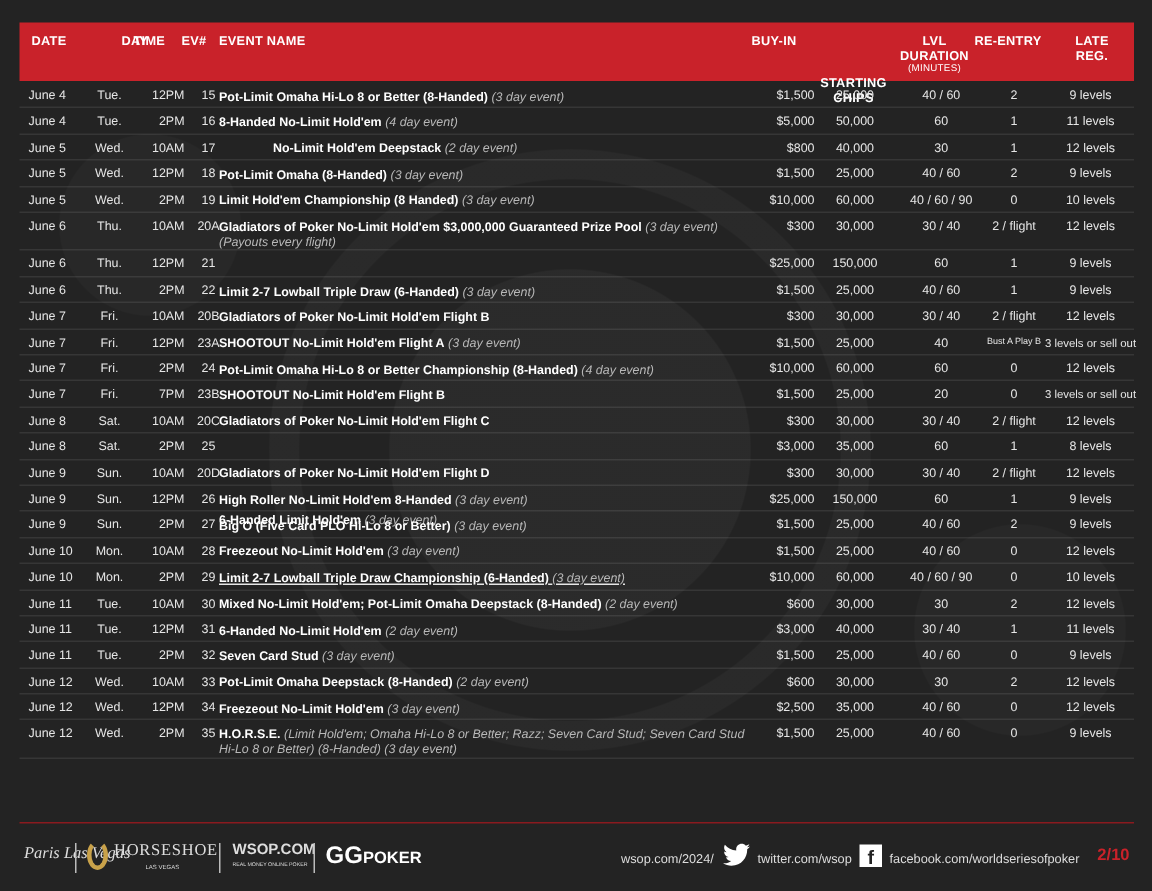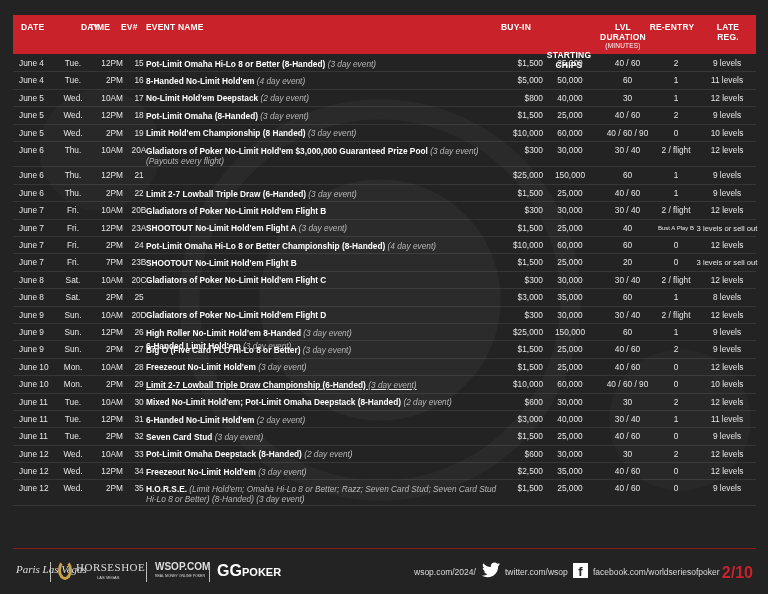--- a/index.html
+++ b/index.html
@@ -42,21 +42,21 @@
   .c-lvl { left: 587px; width: 55px; text-align: center; }
   .c-re { left: 640px; width: 46px; text-align: center; }
   .c-re.small { font-size: 6px; }
   .c-late { left: 680px; width: 68px; text-align: center; }
   .c-late.sm { font-size: 7.6px; }
   .footer-line { position: absolute; left: 13px; top: 548px; width: 743px; height: 1px; background: #8a1a1f; }
   .footer { position: absolute; left: 0; top: 556px; width: 768px; height: 32px; }
   .logo { position: absolute; top: 7px; color: #ddd; }
   .sep { position: absolute; top: 6px; width: 1px; height: 20px; background: #bbb; }
   .f-text { position: absolute; top: 11px; font-size: 8.5px; color: #ddd; }
-  .pg { position: absolute; right: 15px; top: 8px; color: #c9222a; font-weight: bold; font-size: 16px; }
+  .pg { position: absolute; right: 15px; top: 8px; color: #c9222a; font-weight: bold; font-size: 11px; }
 </style>
 </head>
 <body>
 
 <div class="header">
   <div class="hc" style="left:8px;">DATE</div>
   <div class="hc" style="left:48px;margin-left:20px;">DAY</div>
   <div class="hc" style="left:76px;">TIME</div>
   <div class="hc" style="left:108px;">EV#</div>
   <div class="hc" style="left:133px;">EVENT NAME</div>
@@ -105,21 +105,21 @@
     <div class="row">
       <div class="cell c-date">June 5</div>
       <div class="cell c-day">Wed.</div>
       <div class="cell c-time">10AM</div>
       <div class="cell c-ev">17</div>
       <div class="cell c-buy">$800</div>
       <div class="cell c-chips">40,000</div>
       <div class="cell c-lvl">30</div>
       <div class="cell c-re">1</div>
       <div class="cell c-late">12 levels</div>
-      <div class="cell c-name" style="padding-top: 3.7px;"><b>No-Limit Hold'em Deepstack</b> <i>(2 day event)</i></div>
+      <div class="cell c-name" style="padding-top: 3.7px; margin-left: 36px;"><b>No-Limit Hold'em Deepstack</b> <i>(2 day event)</i></div>
     </div>
     <div class="row">
       <div class="cell c-date">June 5</div>
       <div class="cell c-day">Wed.</div>
       <div class="cell c-time">12PM</div>
       <div class="cell c-ev">18</div>
       <div class="cell c-buy">$1,500</div>
       <div class="cell c-chips">25,000</div>
       <div class="cell c-lvl">40 / 60</div>
       <div class="cell c-re">2</div>

